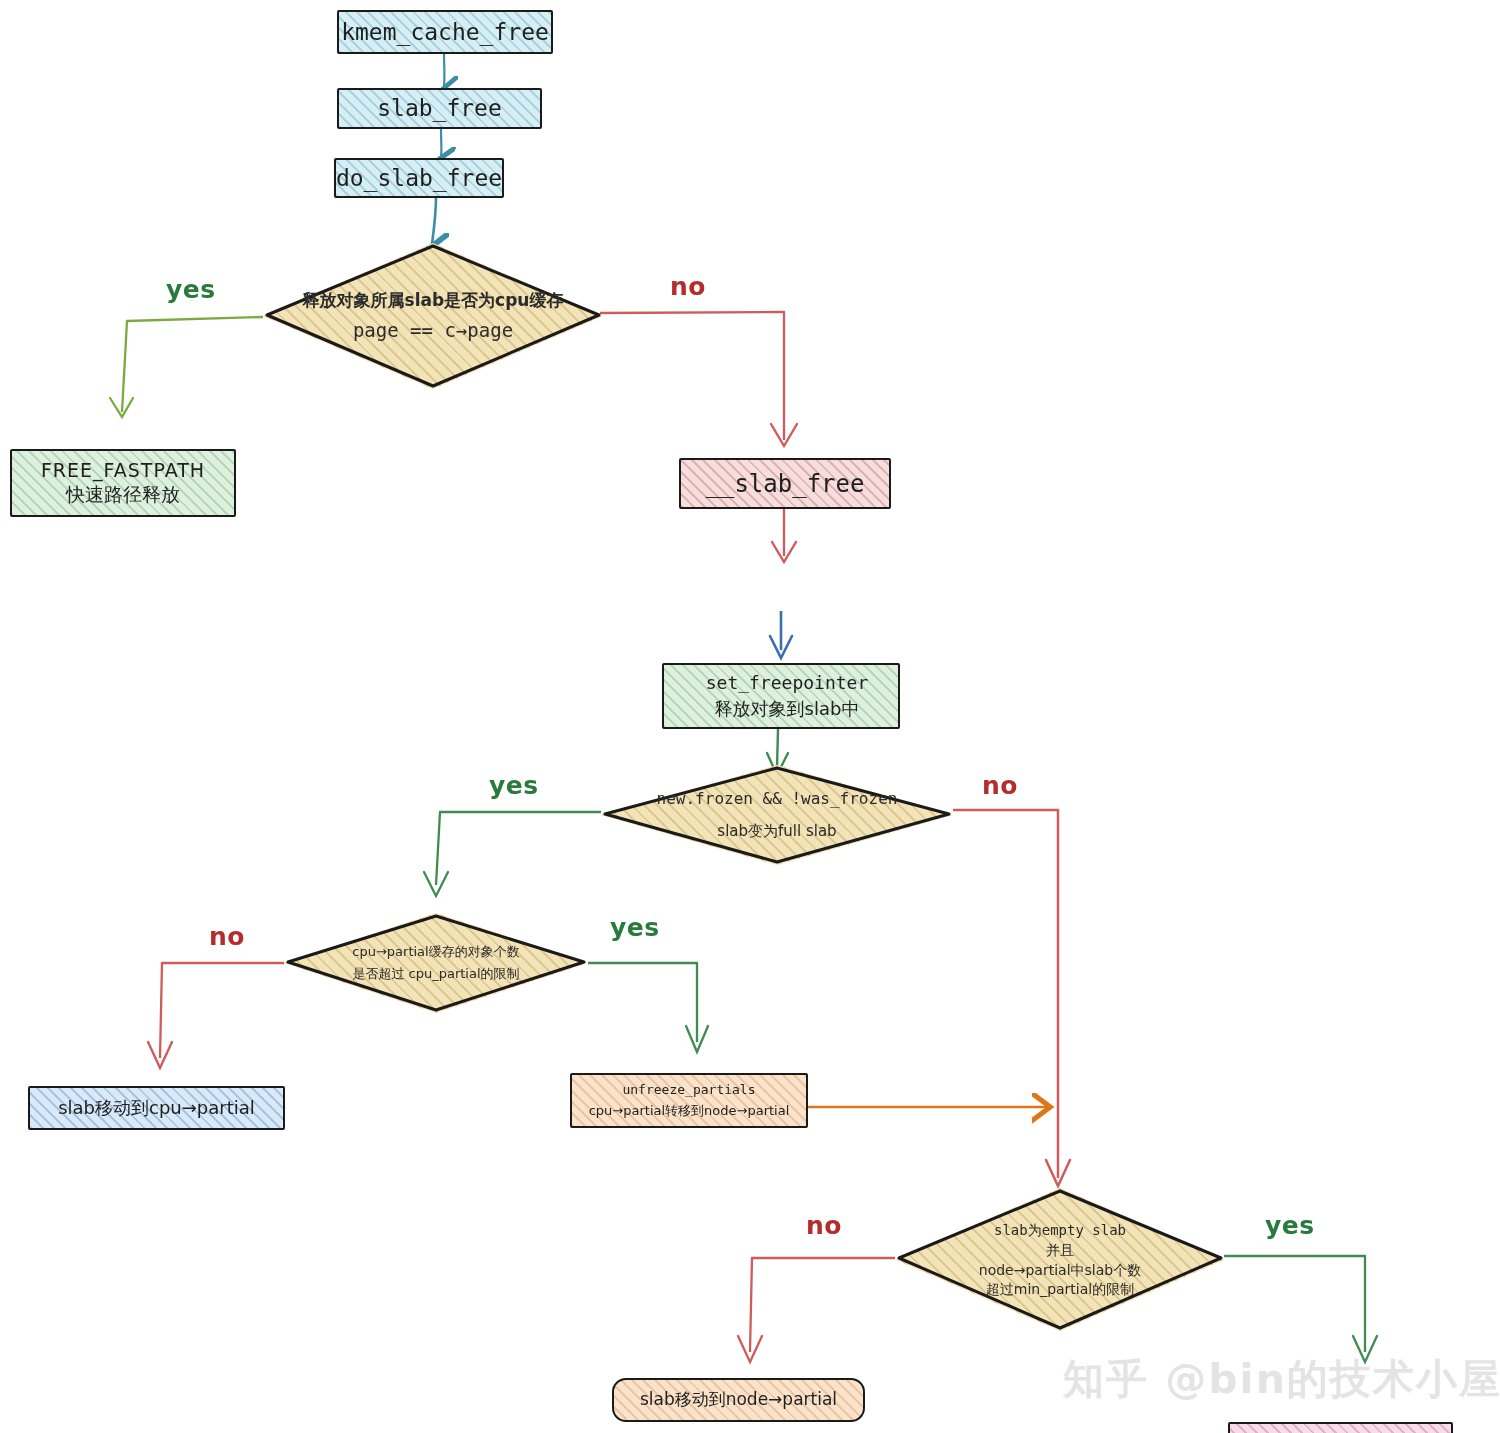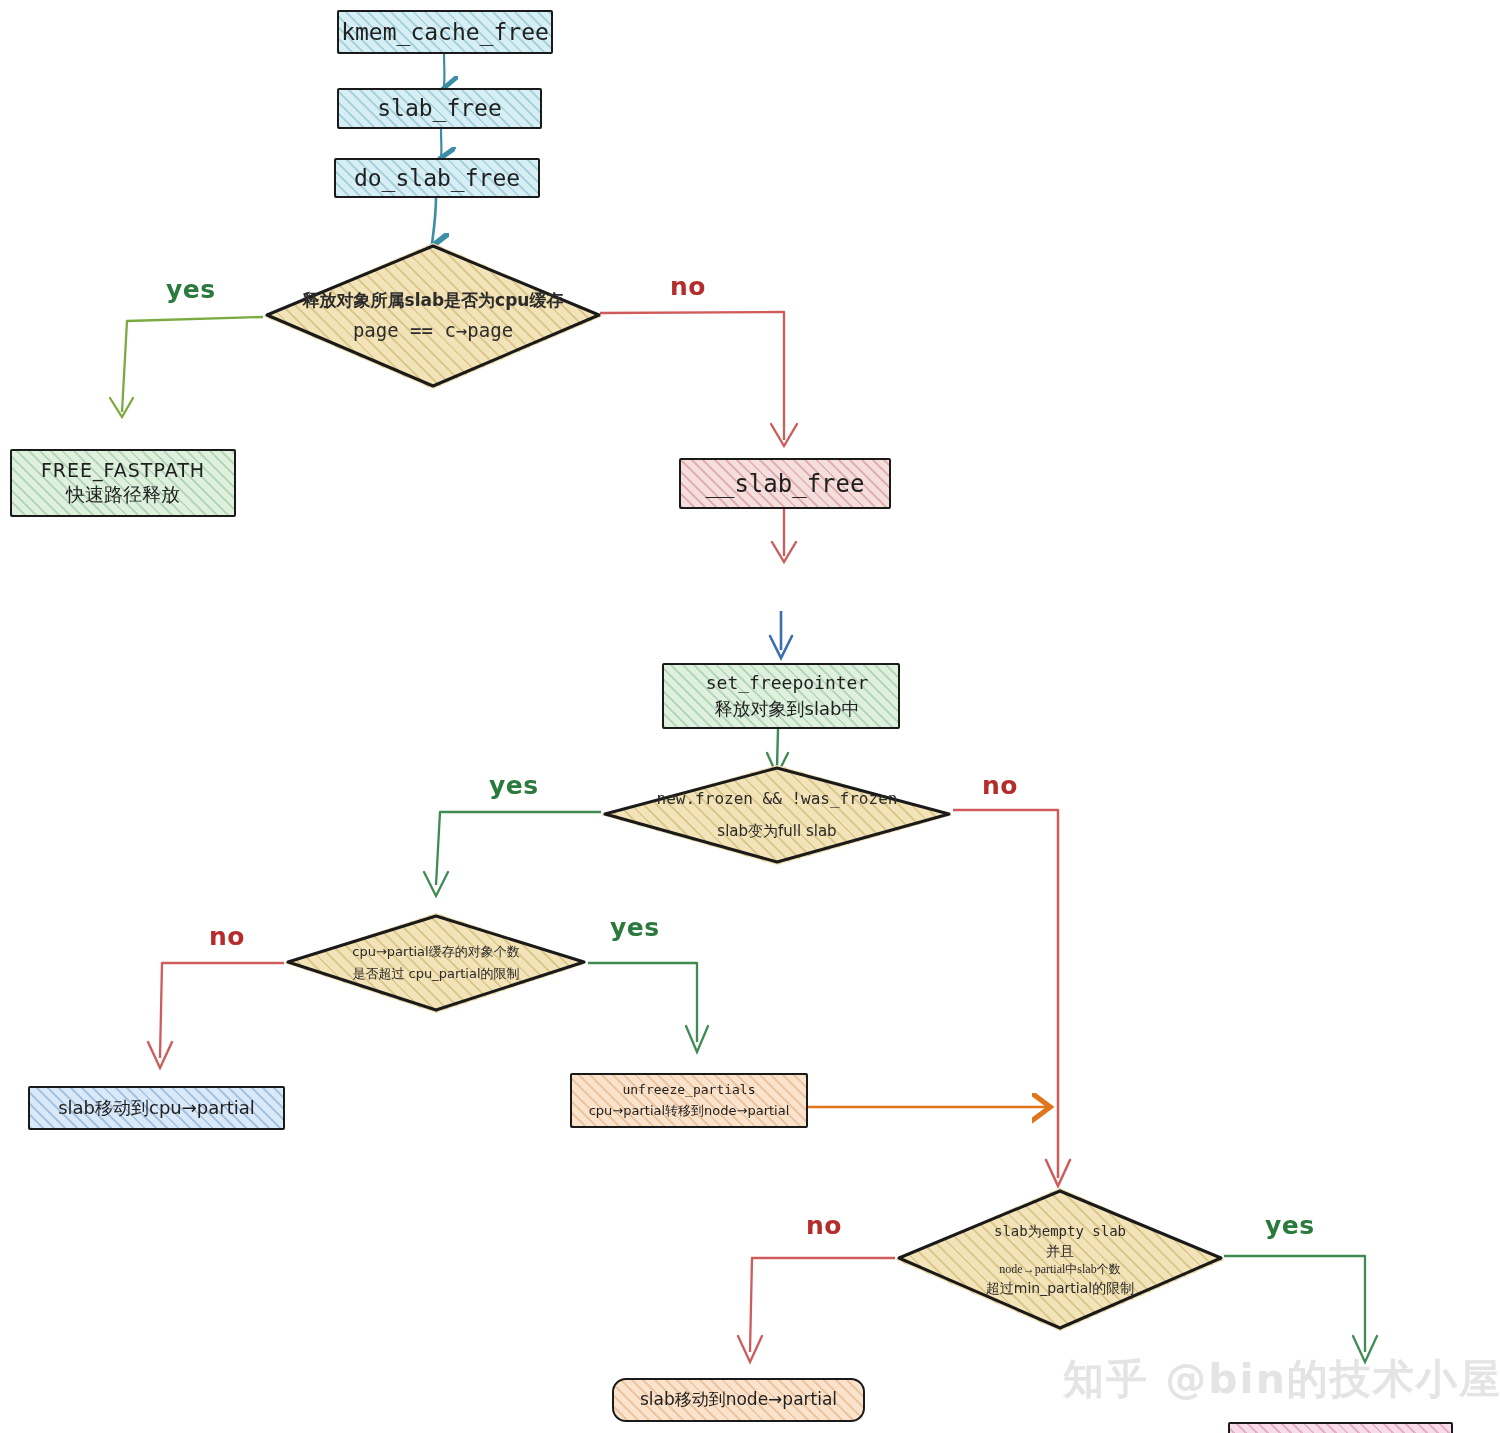--- a/index.html
+++ b/index.html
@@ -115,21 +115,21 @@
   <div class="wm" style="left:905px;top:185px;opacity:0;"></div>
 
   <div class="node box f-cyan" style="left:337px;top:10px;width:216px;height:44px;">
     <span class="l1 mono" style="font-size:23px;color:#1f1f1f;">kmem_cache_free</span>
   </div>
 
   <div class="node box f-cyan" style="left:337px;top:88px;width:205px;height:41px;">
     <span class="l1 mono" style="font-size:23px;color:#1f1f1f;">slab_free</span>
   </div>
 
-  <div class="node box f-cyan" style="left:334px;top:158px;width:206px;height:40px;">
+  <div class="node box f-cyan" style="left:334px;top:158px;width:170px;height:40px;">
     <span class="l1 mono" style="font-size:23px;color:#1f1f1f;">do_slab_free</span>
   </div>
 
   <div class="node box f-red" style="left:679px;top:458px;width:212px;height:51px;">
     <span class="l1 mono" style="font-size:24px;color:#1f1f1f;">__slab_free</span>
   </div>
 
   <div class="node box f-green" style="left:10px;top:449px;width:226px;height:68px;">
     <span class="l1" style="font-size:19px;color:#1f1f1f;letter-spacing:1px;">FREE_FASTPATH</span>
     <span class="l2" style="font-size:19px;color:#1f1f1f;">快速路径释放</span>
@@ -192,21 +192,21 @@
   </div>
 
   <div class="diamond" style="left:895px;top:1188px;width:330px;height:143px;">
     <div class="shape f-sand"></div>
     <svg class="edge" viewBox="0 0 330 143">
       <path d="M165,3 L326,70 L165,140 L4,70 Z" fill="none" stroke="#1a1a1a" stroke-width="3" stroke-linejoin="round"></path>
     </svg>
     <div class="txt">
       <span class="mono" style="font-size:14px;">slab为empty slab</span>
       <span style="font-size:14px;font-weight:normal;margin-top:2px;">并且</span>
-      <span style="font-size:12px;margin-top:2px;font-family:Liberation Serif, serif;">node→partial中slab个数</span>
+      <span style="font-size:14px;margin-top:2px;">node→partial中slab个数</span>
       <span style="font-size:14px;margin-top:1px;">超过min_partial的限制</span>
     </div>
   </div>
 
   <div class="elabel yes" style="left:166px;top:275px;">yes</div>
   <div class="elabel no" style="left:670px;top:272px;">no</div>
   <div class="elabel yes" style="left:489px;top:771px;">yes</div>
   <div class="elabel no" style="left:982px;top:771px;">no</div>
   <div class="elabel no" style="left:209px;top:922px;">no</div>
   <div class="elabel yes" style="left:610px;top:913px;">yes</div>

